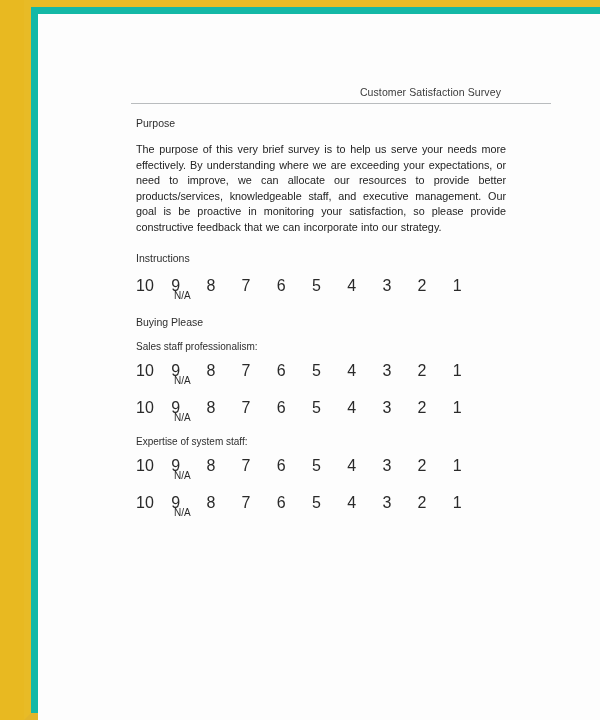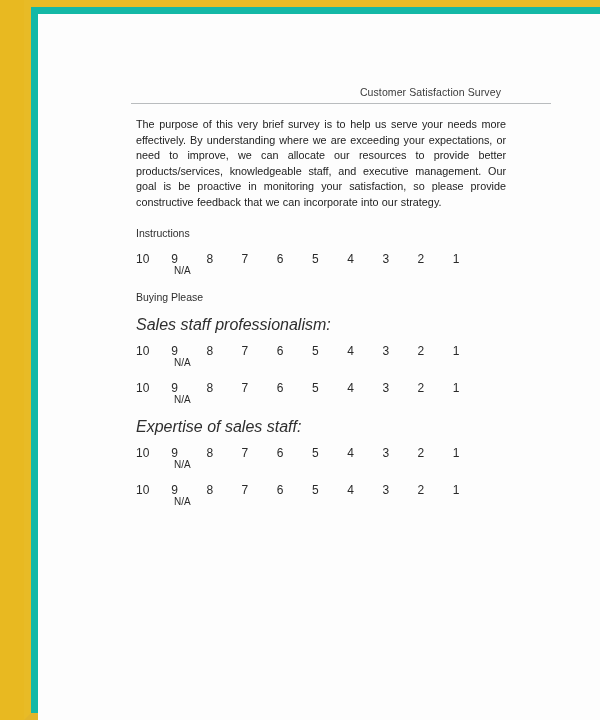--- a/index.html
+++ b/index.html
@@ -87,36 +87,35 @@
     left: 252px; top: 0;
   }
   .scale-row {
     position: relative;
     height: 29px;
     margin-bottom: 8px;
   }
   .scale-row .num {
     position: absolute;
     top: 0;
-    font-size: 12px;
+    font-size: 16px;
     color: #2a2a2a;
     text-align: right;
   }
   .scale-row .na {
     position: absolute;
     top: 13px;
     left: 43px;
     font-size: 10px;
     color: #2a2a2a;
   }
   .q-label {
-    font-size: 16px;
+    font-size: 10px;
     color: #2e2e2e;
     margin: 0 0 10px 5px;
-    font-style: italic;
   }
   .group-head {
     font-size: 10.5px;
     color: #2e2e2e;
     margin: 10px 0 13px 5px;
   }
   .watermark {
     position: absolute;
     left: 48px;
     top: 668px;
@@ -130,20 +129,21 @@
 <body>
 
 <div class="frame">
   <div class="page">
 
     <div class="content">
 
       <div class="doc-header">Customer Satisfaction Survey</div>
       <div class="rule"></div>
 
+      <div class="sec-head">Purpose</div>
 
       <p class="para">The purpose of this very brief survey is to help us serve your needs more effectively.  By understanding where we are exceeding your expectations, or need to improve, we can allocate our resources to provide better products/services, knowledgeable staff, and executive management.   Our goal is be proactive in monitoring your satisfaction, so please provide constructive feedback that we can incorporate into our strategy.</p>
 
       <div class="sec-head">Instructions</div>
 
 
 
       <div class="scale-row">
           <span class="num" style="left: 5px;">10</span>
           <span class="num" style="left: 40.2px;">9</span>
@@ -186,21 +186,21 @@
               <span class="num" style="left: 145.8px;">6</span>
               <span class="num" style="left: 181px;">5</span>
               <span class="num" style="left: 216.2px;">4</span>
               <span class="num" style="left: 251.4px;">3</span>
               <span class="num" style="left: 286.6px;">2</span>
               <span class="num" style="left: 321.8px;">1</span>
               <span class="na">N/A</span>
             </div>
         </div>
         <div>
-          <div class="q-label">Expertise of sales staff:</div>
+          <div class="q-label">Expertise of system staff:</div>
           <div class="scale-row">
               <span class="num" style="left: 5px;">10</span>
               <span class="num" style="left: 40.2px;">9</span>
               <span class="num" style="left: 75.4px;">8</span>
               <span class="num" style="left: 110.6px;">7</span>
               <span class="num" style="left: 145.8px;">6</span>
               <span class="num" style="left: 181px;">5</span>
               <span class="num" style="left: 216.2px;">4</span>
               <span class="num" style="left: 251.4px;">3</span>
               <span class="num" style="left: 286.6px;">2</span>

